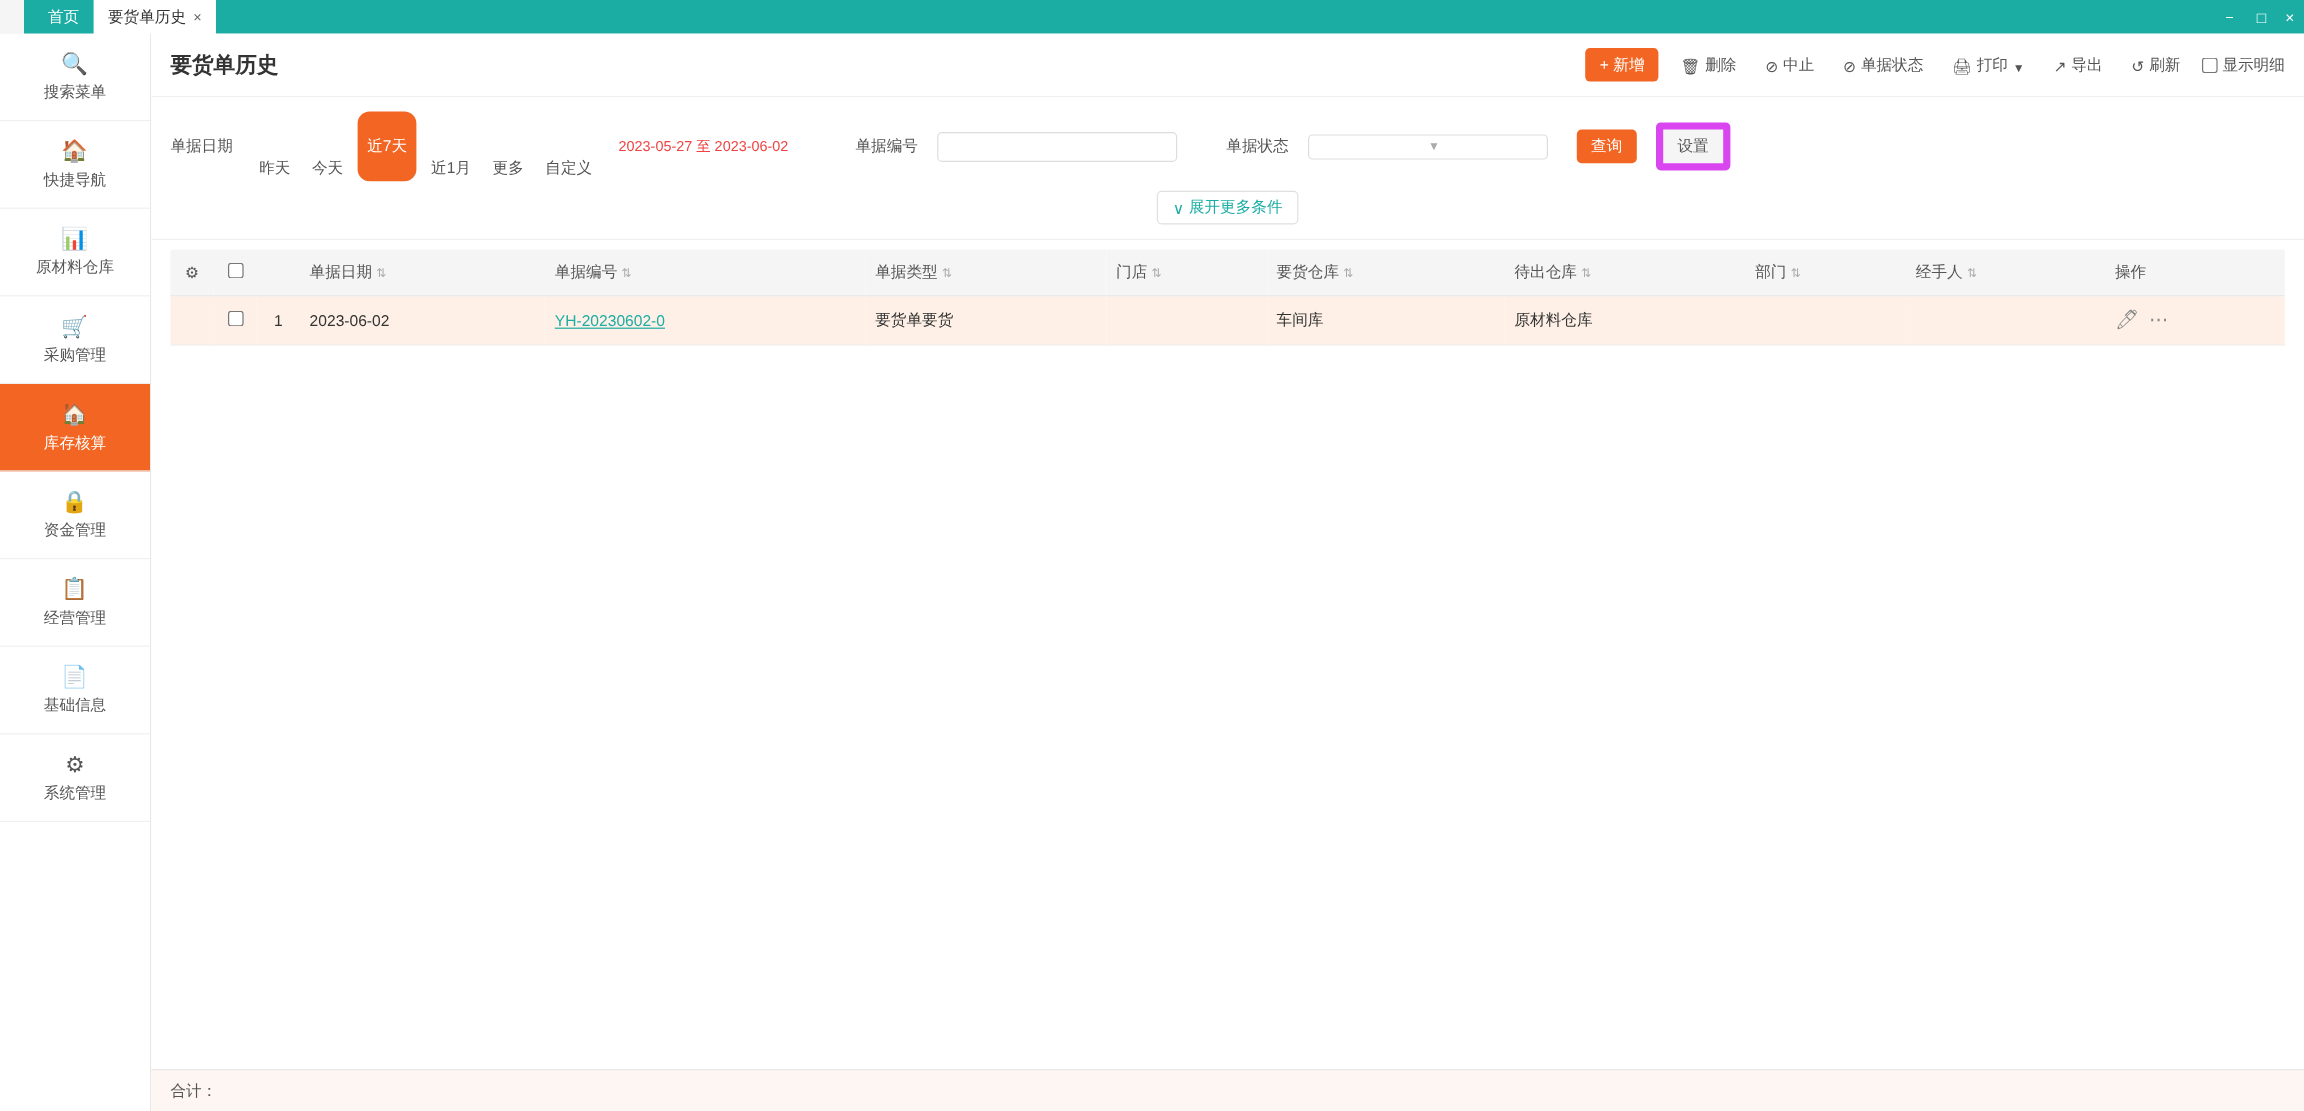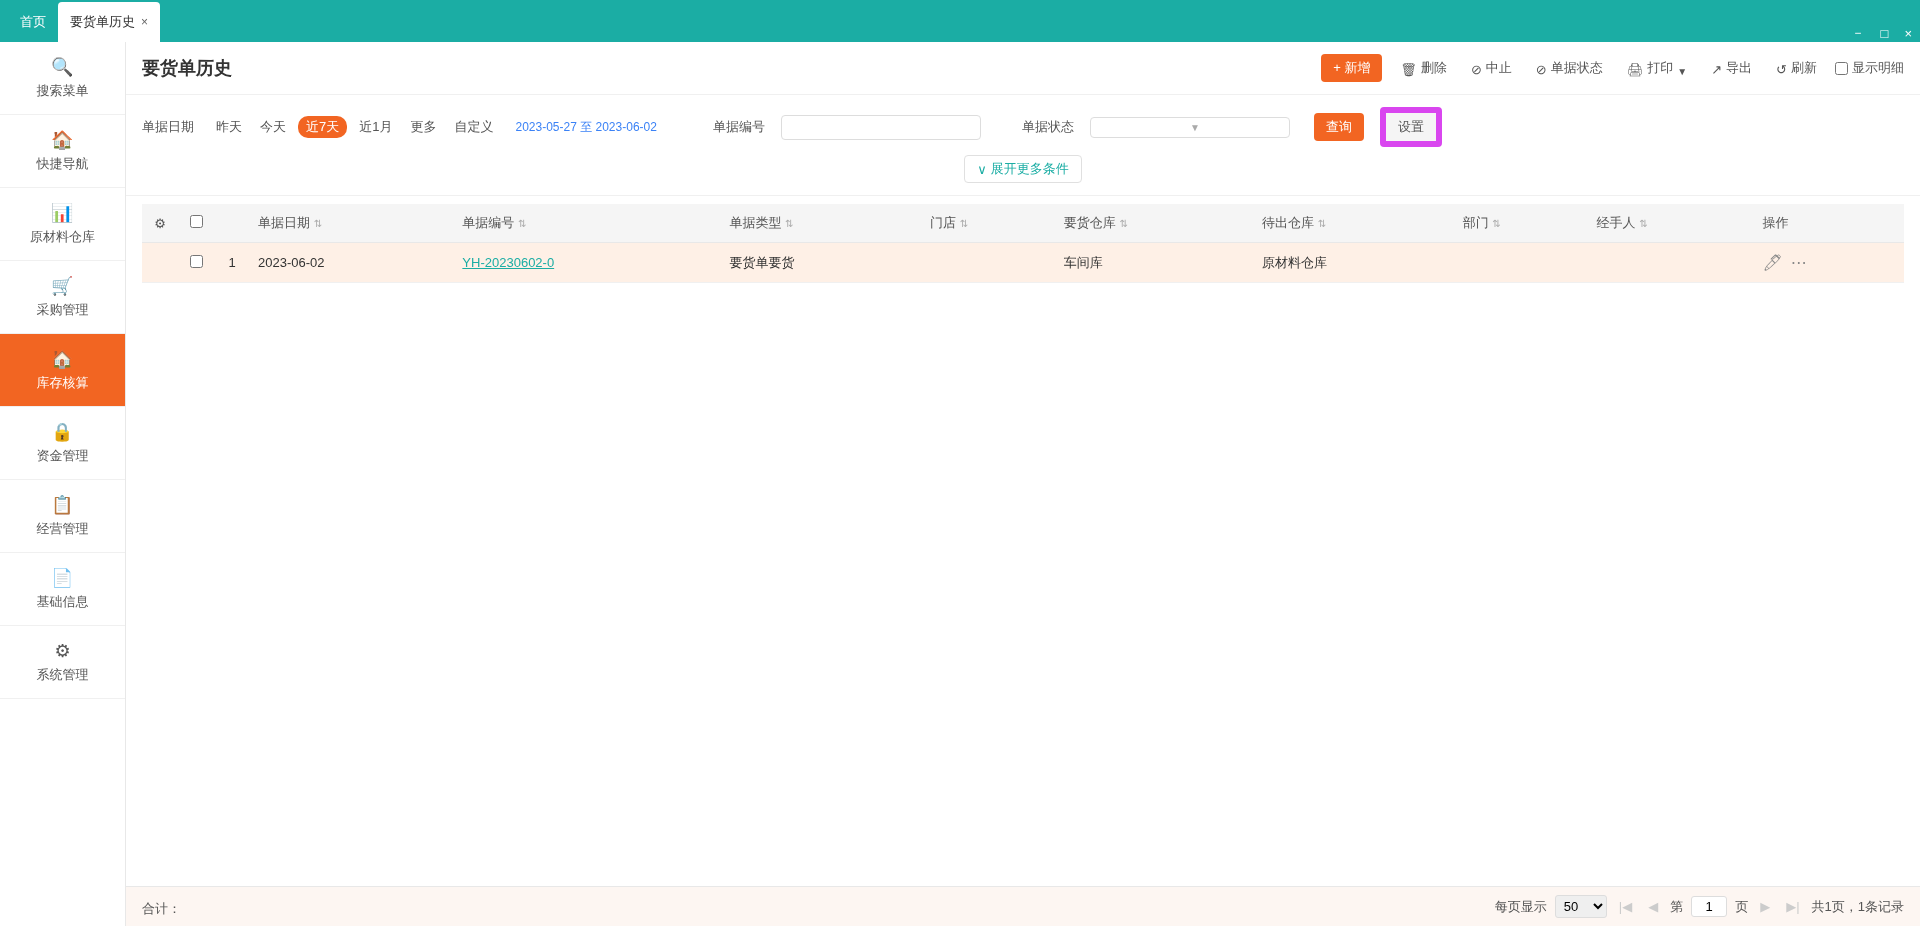--- a/index.html
+++ b/index.html
@@ -1,26 +1,27 @@
 <!DOCTYPE html>
 <html><head>
   <meta charset="utf-8">
   <style>
     * { box-sizing: border-box; margin: 0; padding: 0; font-family: 'Microsoft YaHei', Arial, sans-serif; font-size: 13px; }
     body { background: #f5f5f5; display: flex; flex-direction: column; height: 926px; overflow: hidden; }
 
     
     .top-bar {
       background: #1bada4;
-      height: 42px;
-      display: flex;
-      align-items: flex-end;
+      height: 28px;
+      display: flex;
+      align-items: center;
       padding: 0 8px;
       color: white;
       flex-shrink: 0;
+      margin-left: 20px;
     }
     .top-bar-tab {
       display: flex;
       align-items: center;
       height: 40px;
       padding: 0 12px;
       color: white;
       cursor: pointer;
       font-size: 13px;
       gap: 6px;
@@ -146,25 +147,25 @@
     .date-opt {
       color: #555;
       cursor: pointer;
       font-size: 13px;
       padding: 2px 6px;
       border-radius: 10px;
     }
     .date-opt.active {
       background: #f26522;
       color: white;
-      padding: 2px 8px;
+      padding: 20px 8px;
       border-radius: 10px;
     }
     .date-range {
-      color: #3b82f6;
+      color: #ef4444;
       font-size: 12px;
     }
     .filter-input {
       border: 1px solid #ddd;
       border-radius: 4px;
       padding: 4px 8px;
       width: 200px;
       outline: none;
       font-size: 13px;
       color: #333;
@@ -501,33 +502,16 @@
                 <span class="row-action-btn">⋯</span>
               </div>
             </td>
           </tr>
         </tbody>
       </table>
     </div>
 
     <div class="footer-bar">
       <span>合计：</span>
-      <div class="pagination">
-        <span>每页显示</span>
-        <select>
-          <option>10</option>
-          <option>20</option>
-          <option selected="">50</option>
-          <option>100</option>
-        </select>
-        <span class="page-nav-btn disabled">|◀</span>
-        <span class="page-nav-btn disabled">◀</span>
-        <span>第</span>
-        <input type="text" value="1" style="">
-        <span>页</span>
-        <span class="page-nav-btn disabled">▶</span>
-        <span class="page-nav-btn disabled">▶|</span>
-        <span>共1页，1条记录</span>
-      </div>
     </div>
 
   </div>
 </div>
 
 </body></html>

